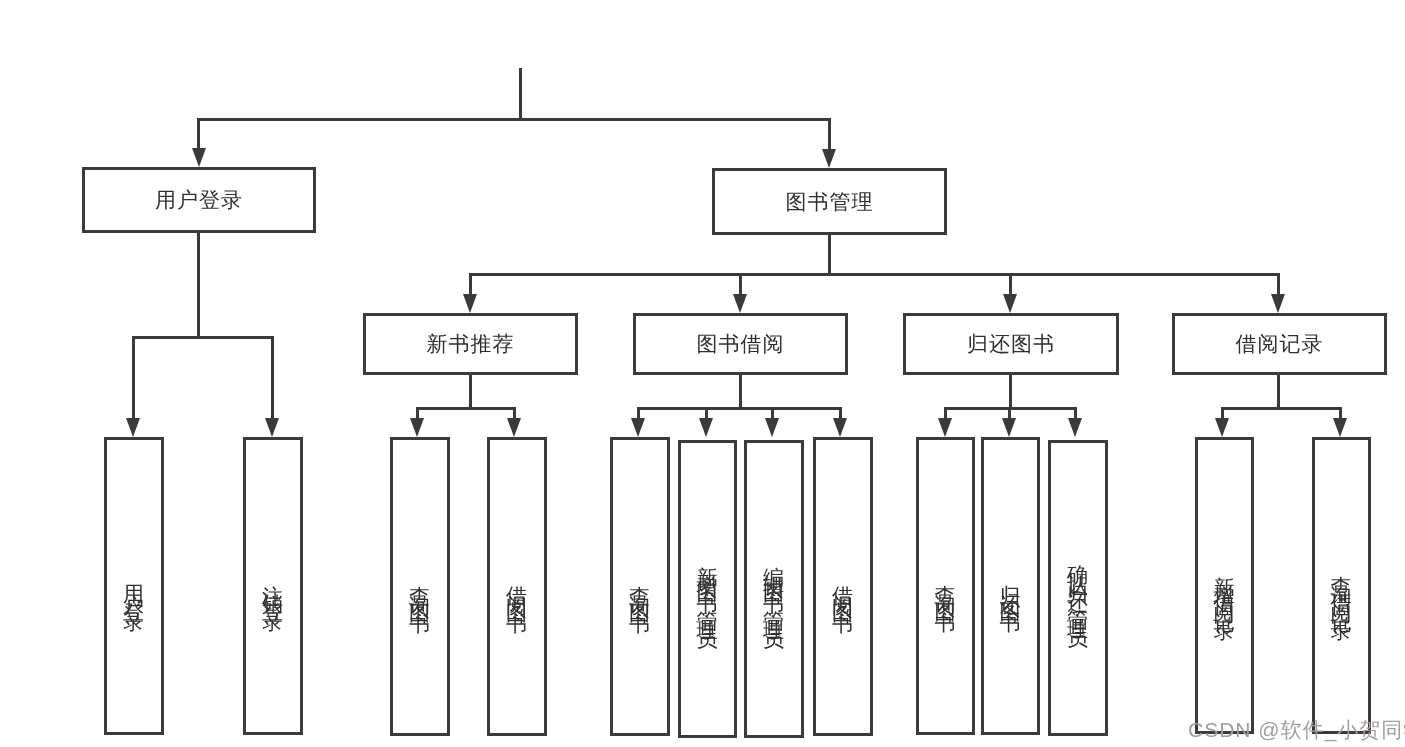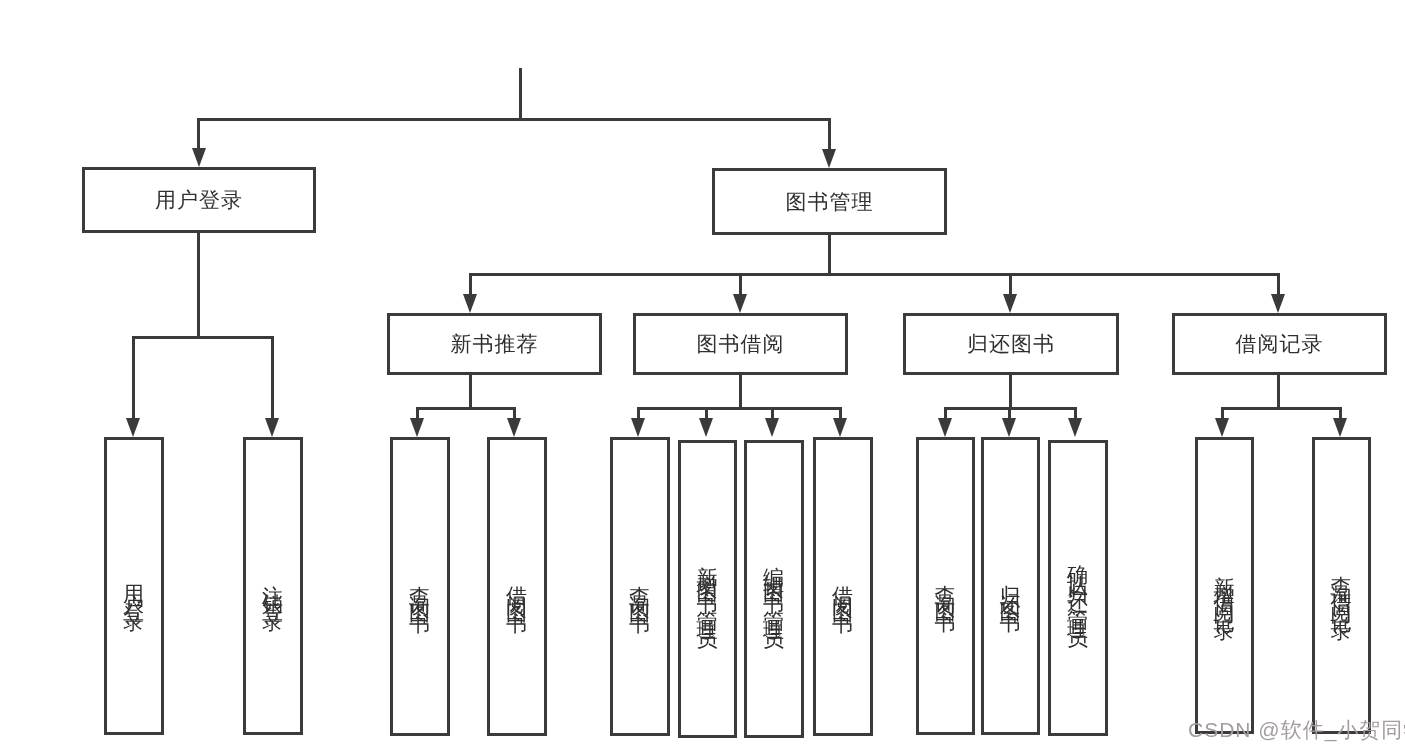--- a/index.html
+++ b/index.html
@@ -91,21 +91,21 @@
   <div class="ah" style="left:1333px;top:418px;"></div>
 
 
   <div class="node" style="left:82px;top:167px;width:234px;height:66px;">
     <span>用户登录</span>
   </div>
   <div class="node" style="left:712px;top:168px;width:235px;height:67px;">
     <span>图书管理</span>
   </div>
 
-  <div class="node" style="left:363px;top:313px;width:215px;height:62px;margin-left:24px;">
+  <div class="node" style="left:363px;top:313px;width:215px;height:62px;">
     <span>新书推荐</span>
   </div>
   <div class="node" style="left:633px;top:313px;width:215px;height:62px;justify-content:center;">
     <span>图书借阅</span>
   </div>
   <div class="node" style="left:903px;top:313px;width:216px;height:62px;">
     <span>归还图书</span>
   </div>
   <div class="node" style="left:1172px;top:313px;width:215px;height:62px;">
     <span>借阅记录</span>

